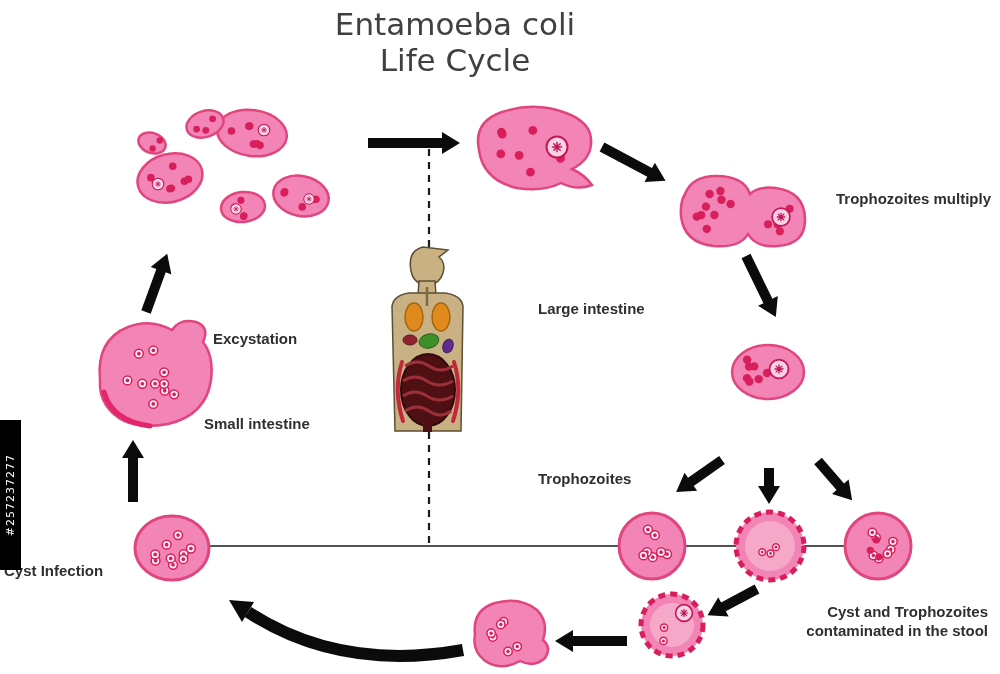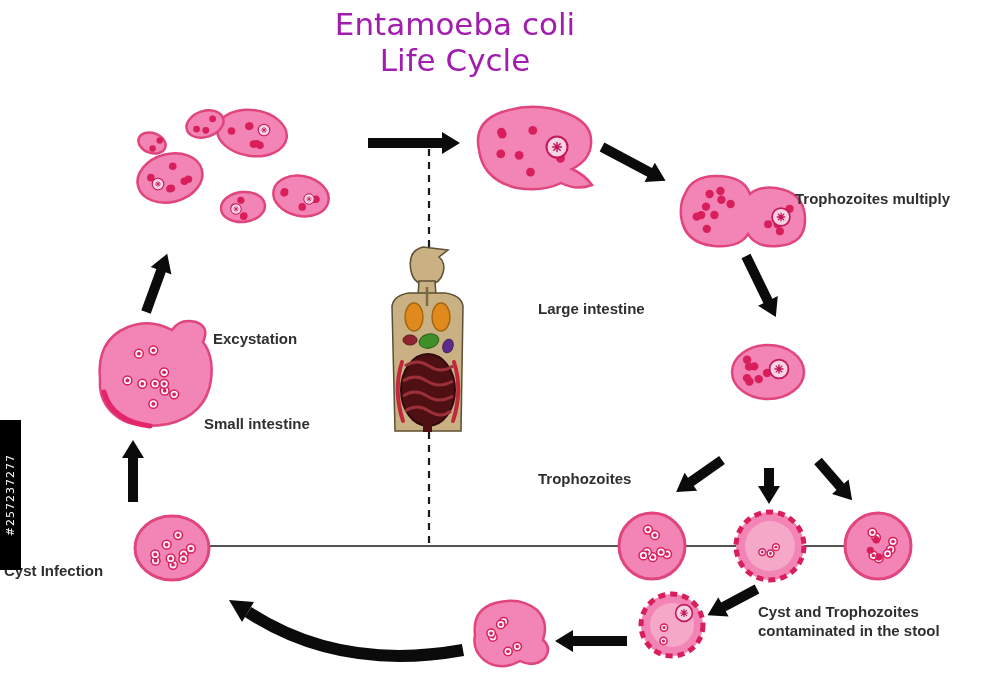--- a/index.html
+++ b/index.html
@@ -26,24 +26,24 @@
   .arrow{fill:var(--arrow-color,#0B0B0B);}
   .arrow-stroke{stroke:var(--arrow-color,#0B0B0B);fill:none;}
   .thin-line{stroke:#1a1a1a;stroke-width:1.4;}
   .dashed-line{stroke:#1a1a1a;stroke-width:2.2;stroke-dasharray:7 6;fill:none;}
 
   
   .skin{fill:#C9B183;stroke:#5d4f33;stroke-width:1.5;}
 
   
   .title{position:absolute;left:155px;top:6px;width:600px;text-align:center;
-    font-family:"DejaVu Sans",sans-serif;font-size:31px;line-height:36px;color:#a21caf;z-index:2;}
+    font-family:"DejaVu Sans",sans-serif;font-size:31px;line-height:36px;color:#404040;z-index:2;}
   .lbl{position:absolute;font-family:"Liberation Sans",sans-serif;font-weight:bold;
     font-size:15px;color:#2f2f2f;z-index:2;white-space:nowrap;}
-  .lbl.center{text-align:left;white-space:normal;}
+  .lbl.center{text-align:right;white-space:normal;}
 
   
   .watermark{position:absolute;left:0;top:420px;width:21px;height:150px;background:#000;
     z-index:3;display:flex;align-items:center;justify-content:center;}
   .watermark span{writing-mode:vertical-rl;transform:rotate(180deg);color:#fff;
     font-family:"DejaVu Sans",sans-serif;font-size:11px;letter-spacing:1px;}
 </style>
 </head>
 <body>
 

